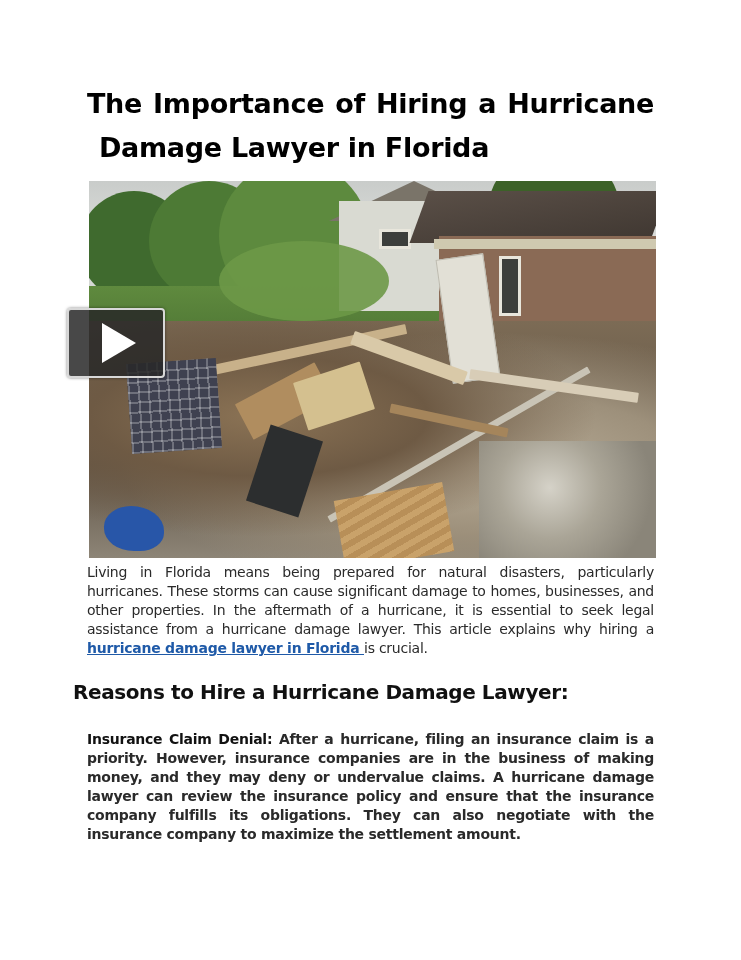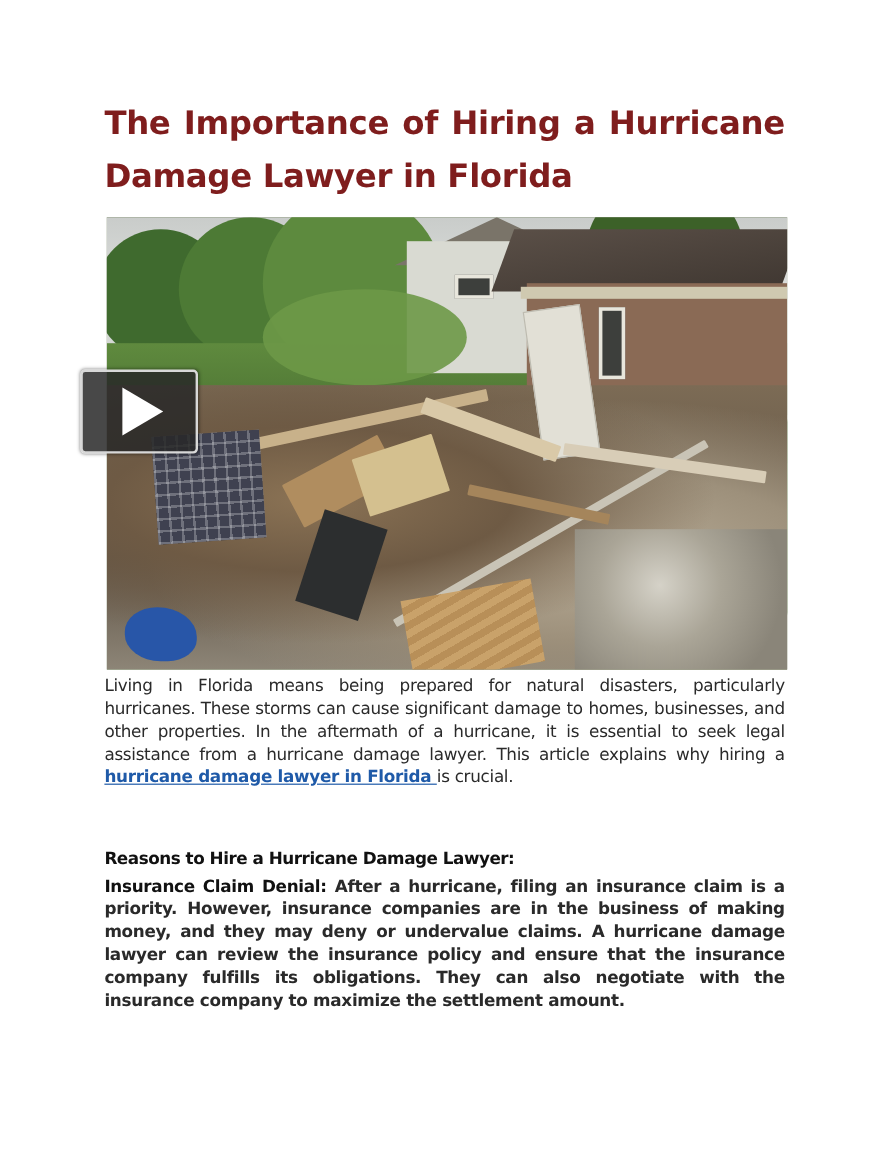--- a/index.html
+++ b/index.html
@@ -4,25 +4,25 @@
 <style>
   * { box-sizing: border-box; margin: 0; padding: 0; }
   html, body { width: 741px; height: 960px; background: #ffffff; overflow: hidden; }
   body { position: relative; font-family: "Liberation Sans", "DejaVu Sans", sans-serif; color: #222; }
 
   .page { position: absolute; left: 0; top: 0; width: 741px; height: 960px; background: #fff; }
 
   .title {
     position: absolute; left: 87px; top: 82px; width: 567px;
     font-family: "DejaVu Sans", sans-serif; font-weight: bold;
-    font-size: 27px; line-height: 44px; color: #7f1d1d;
+    font-size: 27px; line-height: 44px; color: #000000;
     text-align: justify; text-align-last: left; letter-spacing: -0.3px;
   }
   .title .l1 { display: block; text-align: justify; text-align-last: justify; }
-  .title .l2 { display: block; }
+  .title .l2 { display: block; margin-left: 12px; }
 
   
   .photo {
     position: absolute; left: 89px; top: 181px; width: 567px; height: 377px;
     overflow: hidden; background: #6b7a55;
   }
   .sky { position: absolute; left: 0; top: 0; width: 100%; height: 120px;
     background: linear-gradient(#c9ccca, #dfe1de 60%, #cfd3cf); }
   .tree { position: absolute; border-radius: 50%; }
   .lawn { position: absolute; left: 0; top: 105px; width: 100%; height: 60px;
@@ -70,24 +70,23 @@
     border-left: 34px solid #ffffff; margin-left: 6px; }
 
   .body-text {
     position: absolute; left: 87px; width: 567px;
     font-family: "DejaVu Sans", sans-serif; font-size: 14px; line-height: 19px; color: #2a2a2a;
     text-align: justify; letter-spacing: -0.25px;
   }
   .p1 { top: 563px; }
   .p1 a { color: #1f5aa8; text-decoration: underline; font-weight: bold; }
   .heading2 {
-    position: absolute; left: 87px; top: 680px;
-    font-family: "DejaVu Sans", sans-serif; font-weight: bold; font-size: 14px; color: #111;
+    position: absolute; left: 73px; top: 680px;
+    font-family: "DejaVu Sans", sans-serif; font-weight: bold; font-size: 20px; color: #111;
     letter-spacing: -0.4px;
-    margin-top: 28px;
   }
   .p2 { top: 730px; font-weight: bold; }
   .p2 b { color: #111; }
 </style>
 </head>
 <body>
 
 <div class="page">
 
   <h1 class="title">

